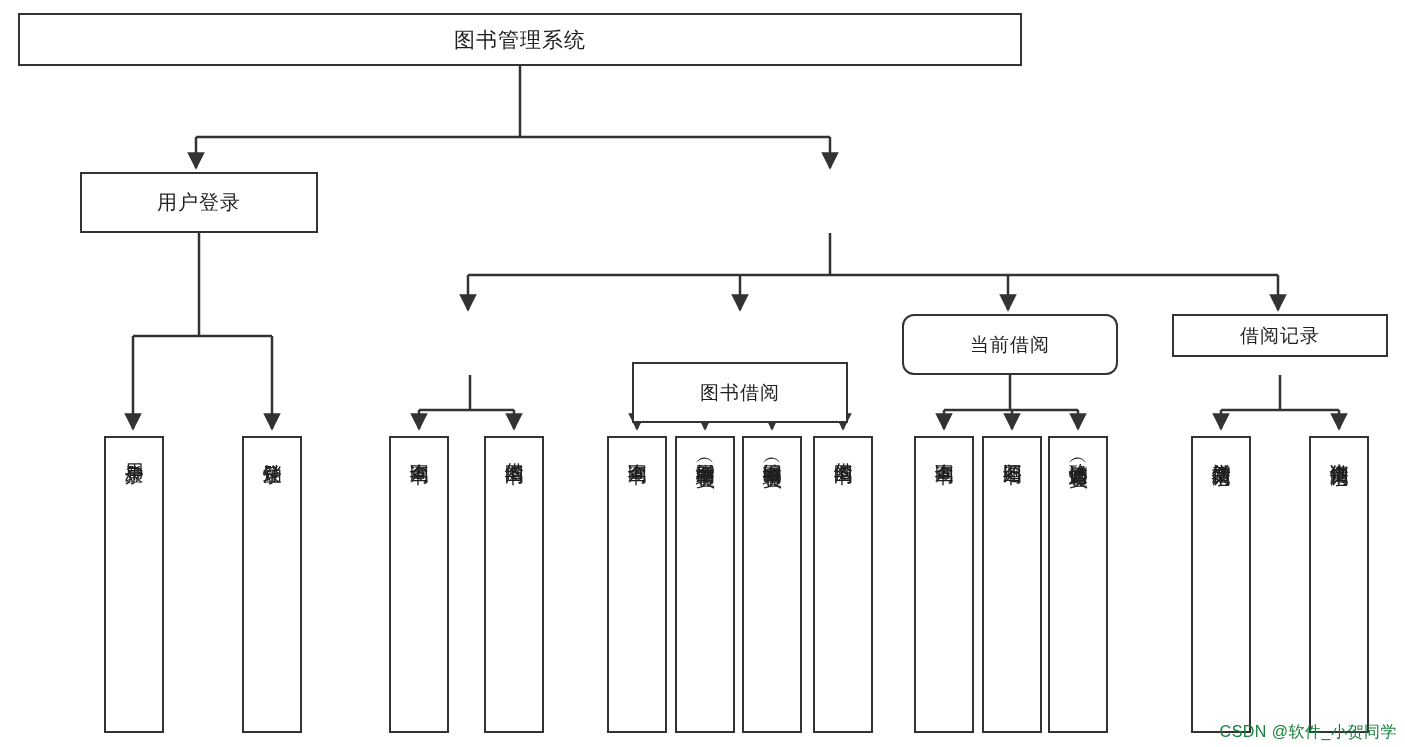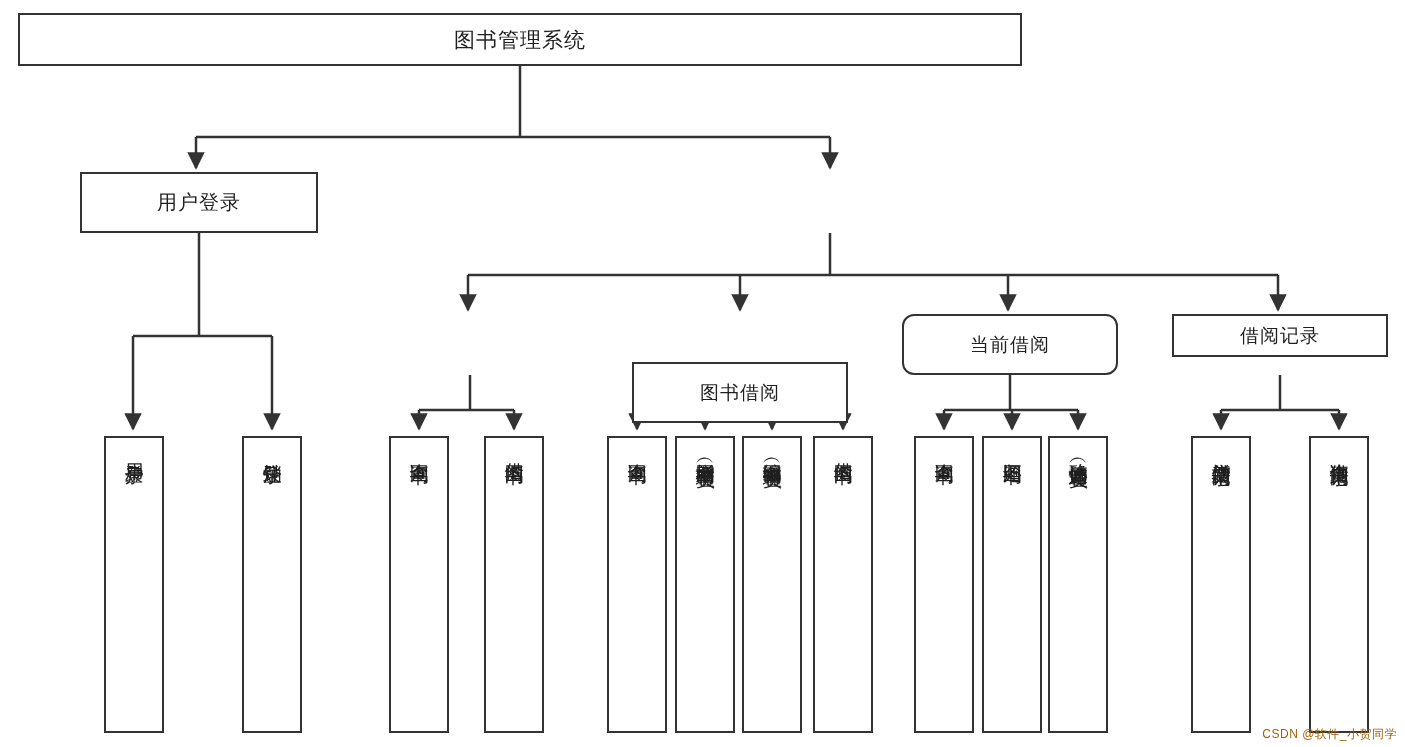--- a/index.html
+++ b/index.html
@@ -60,22 +60,22 @@
     display: block;
   }
   .htext {
     white-space: nowrap;
     letter-spacing: 1px;
   }
   .watermark {
     position: absolute;
     right: 8px;
     bottom: 4px;
-    font-size: 12px;
-    color: #a16207;
+    font-size: 16px;
+    color: #15803d;
     letter-spacing: 0.5px;
     z-index: 5;
     white-space: nowrap;
   }
 </style>
 </head>
 <body>
 
 <div id="canvas">
 

